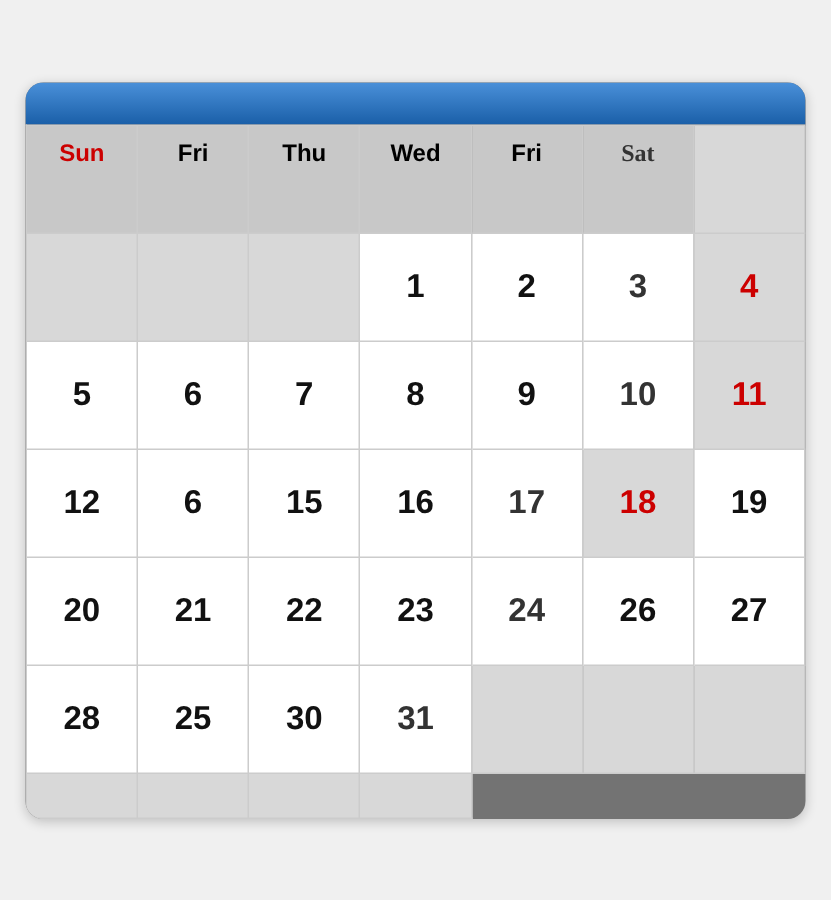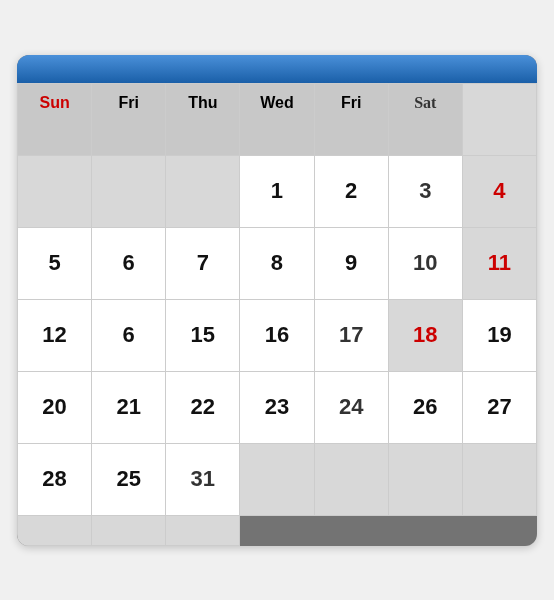--- a/index.html
+++ b/index.html
@@ -118,20 +118,21 @@
       <div class="day-cell">19</div>
       <div class="day-cell">20</div>
       <div class="day-cell">21</div>
       <div class="day-cell">22</div>
       <div class="day-cell">23</div>
       <div class="day-cell saturday">24</div>
       <div class="day-cell">26</div>
       <div class="day-cell">27</div>
       <div class="day-cell">28</div>
       <div class="day-cell">25</div>
+      <div class="day-cell">30</div>
       <div class="day-cell saturday">31</div>
       <div class="day-cell empty extra-row"></div>
       <div class="day-cell empty extra-row"></div>
       <div class="day-cell empty extra-row"></div>
       <div class="day-cell empty extra-row"></div>
       <div class="day-cell empty extra-row"></div>
       <div class="day-cell empty extra-row"></div>
       <div class="day-cell empty extra-row"></div>
     </div>
 </div>

